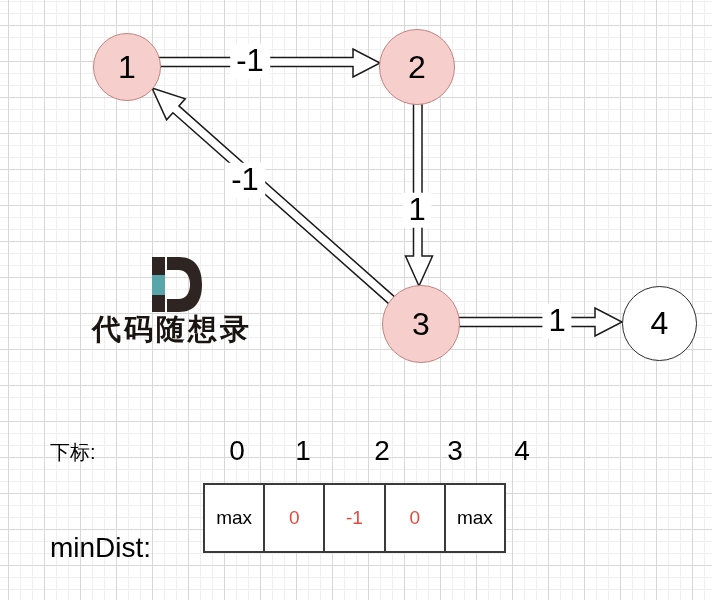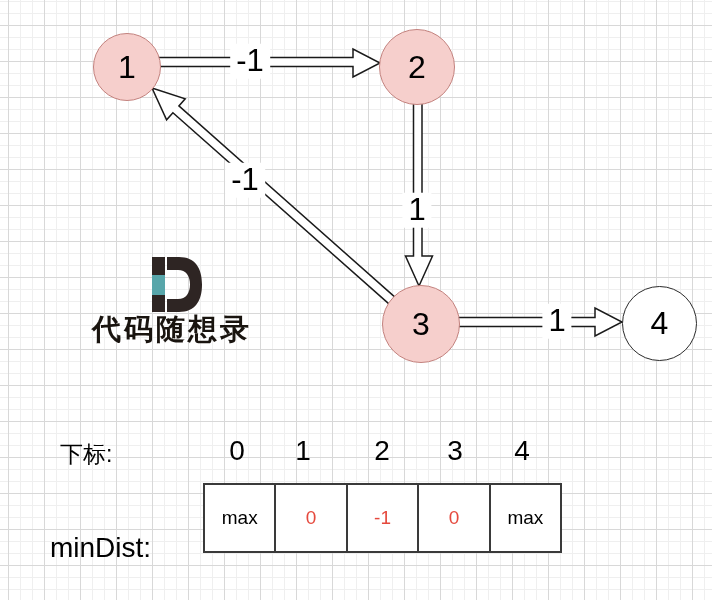--- a/index.html
+++ b/index.html
@@ -39,21 +39,21 @@
   .logo-brand{
     position:absolute; z-index:2; font-family:Liberation Serif, serif;
     font-weight:bold; font-size:29px; letter-spacing:3px; color:#19140f;
   }
   .row-label{position:absolute; z-index:2; color:#000;}
   .idx{
     position:absolute; z-index:2; transform:translate(-50%,-50%);
     font-size:28px; color:#000;
   }
   .mindist-table{
-    position:absolute; z-index:2; left:203px; top:483px; width:359px; height:70px;
+    position:absolute; z-index:2; left:203px; top:483px; width:303px; height:70px;
     display:flex; background:#ffffff; border:2px solid #3a3a3a; box-sizing:border-box;
   }
   .cell{
     flex:1; display:flex; align-items:center; justify-content:center;
     border-right:2px solid #3a3a3a; font-size:19px; color:#000;
   }
   .cell:last-child{border-right:none;}
   .cell.updated{color:var(--updated-value);}
 </style>
 </head>
@@ -80,21 +80,21 @@
 
   <div class="logo" style="left:152px; top:257px;">
     <svg width="50" height="55" viewBox="0 0 50 55">
       <rect x="0" y="0" width="13" height="55" fill="var(--logo-dark)"></rect>
       <rect x="0" y="18" width="13" height="20" fill="var(--logo-teal)"></rect>
       <path fill="var(--logo-dark)" d="M15,0 H27 C43,0 50,11 50,27.5 C50,44 43,55 27,55 H15 V42 H26 C34,42 38,36 38,27.5 C38,19 34,13 26,13 H15 Z"></path>
     </svg>
   </div>
   <div class="logo-brand" style="left:92px; top:310px;">代码随想录</div>
 
-  <div class="row-label" style="left:60px; top:439px; font-size:23px;">下标:</div>
+  <div class="row-label" style="left:50px; top:439px; font-size:20px;">下标:</div>
   <span class="idx" style="left:237px; top:451px;">0</span>
   <span class="idx" style="left:303px; top:451px;">1</span>
   <span class="idx" style="left:382px; top:451px;">2</span>
   <span class="idx" style="left:455px; top:451px;">3</span>
   <span class="idx" style="left:522px; top:451px;">4</span>
 
   <div class="row-label" style="left:50px; top:532px; font-size:28px;">minDist:</div>
 
   <div class="mindist-table">
     <div class="cell default">max</div>

